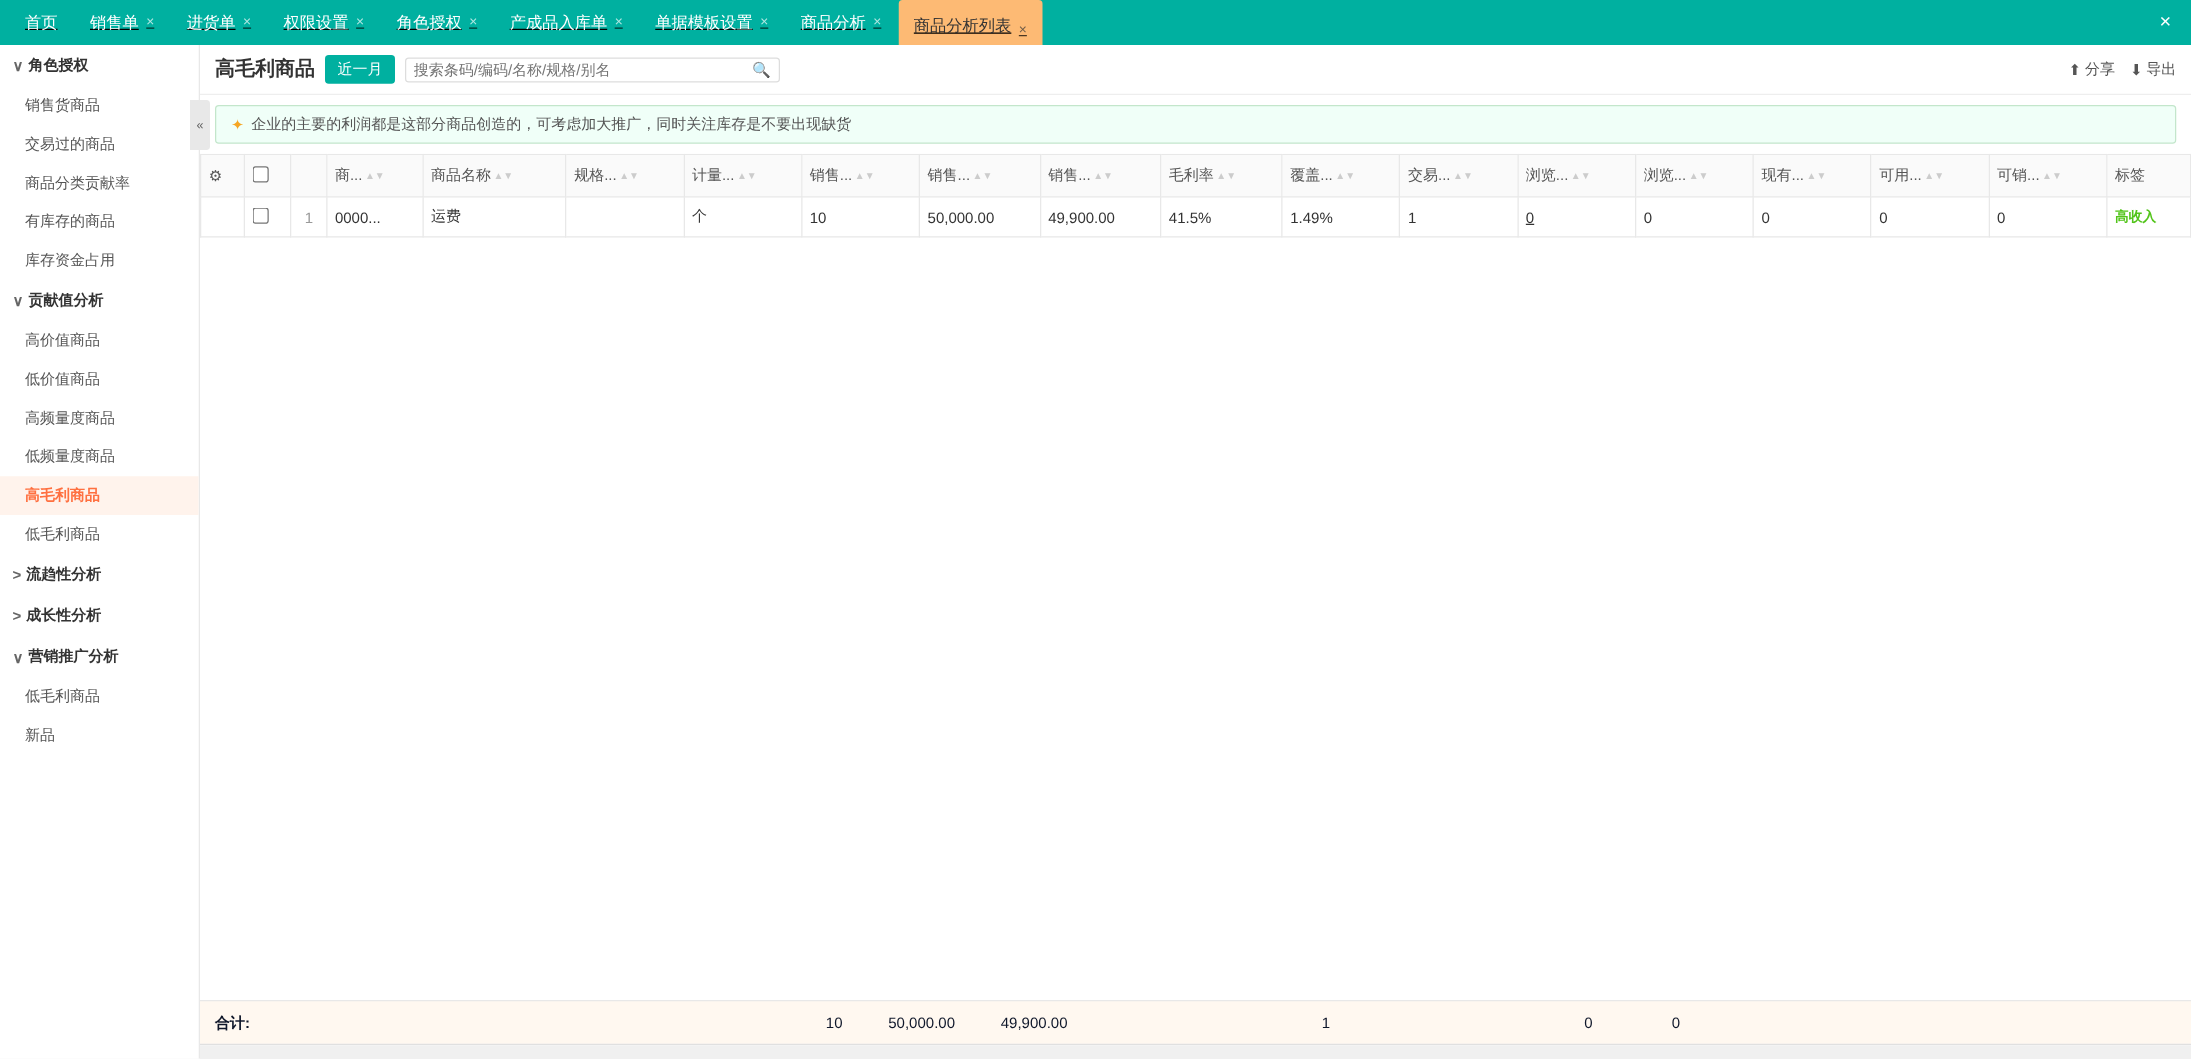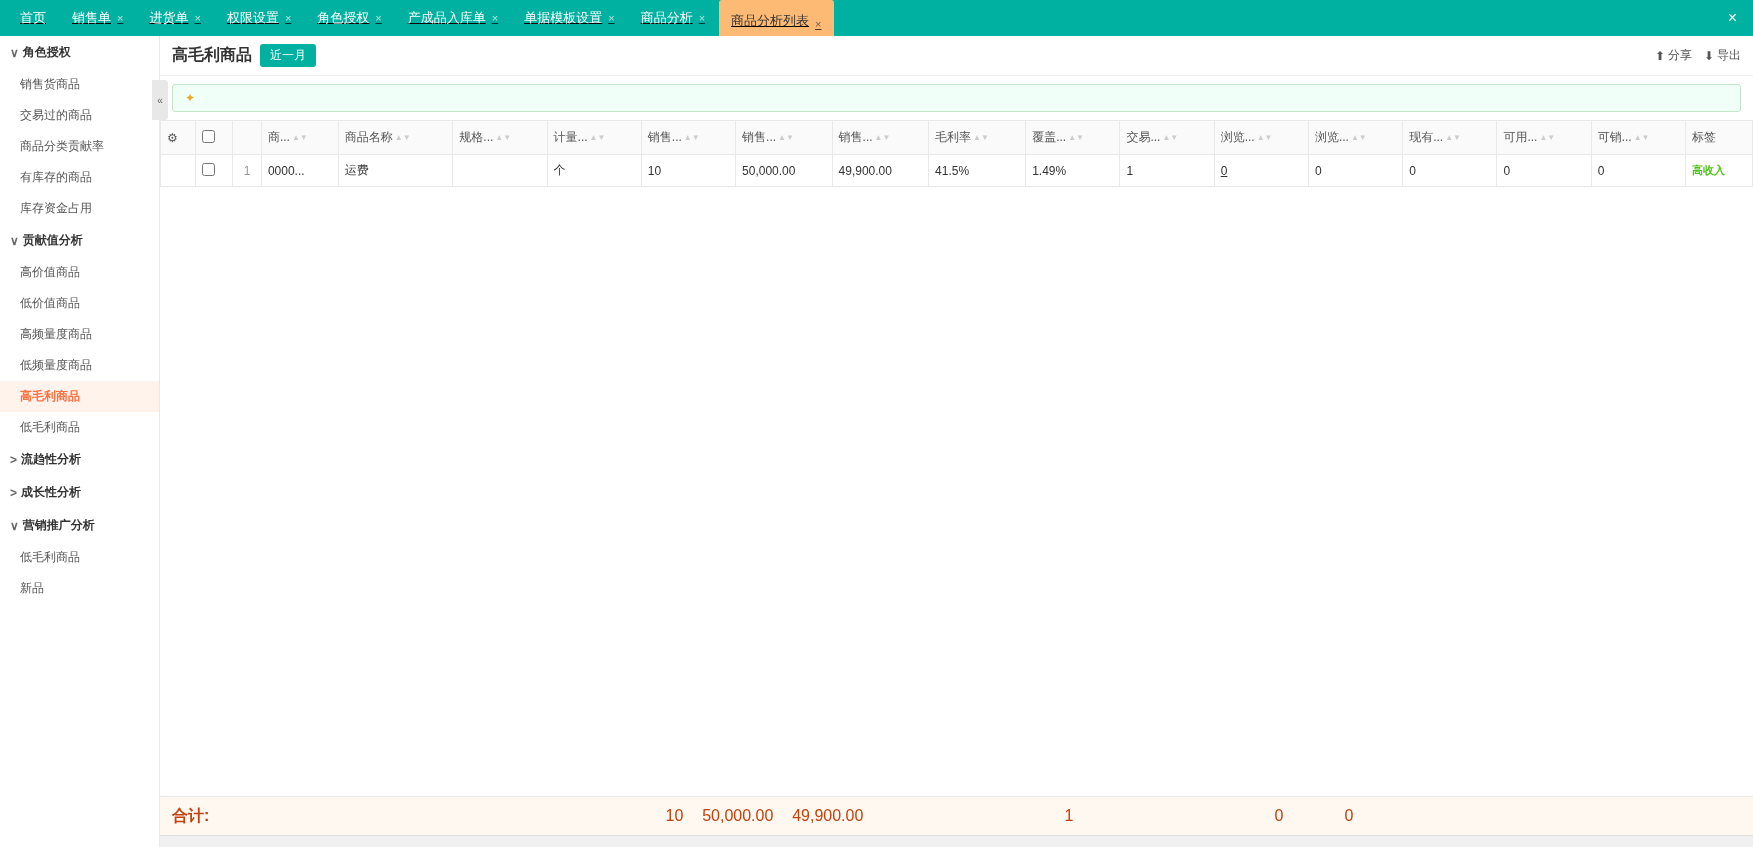--- a/index.html
+++ b/index.html
@@ -219,22 +219,22 @@
     }
     td.underline { text-decoration: underline; cursor: pointer; color: #333; }
 
     
     .footer-total {
       display: flex;
       align-items: center;
       padding: 8px 12px;
       border-top: 1px solid #e8e8e8;
       background: #fff8f0;
-      font-size: 16px;
-      color: #c2410c;
+      font-size: 12px;
+      color: #0f172a;
       gap: 8px;
     }
     .footer-total .label { font-weight: bold; margin-right: 8px; }
     .footer-cell {
       min-width: 80px;
       padding: 2px 6px;
       text-align: right;
     }
 
     
@@ -302,34 +302,39 @@
       <div class="sidebar-item">新品</div>
     </div>
 
   <div class="sidebar-collapse">«</div>
 
   <div class="content">
 
     <div class="content-header">
       <span class="content-title">高毛利商品</span>
       <button class="btn-period">近一月</button>
+      <div class="search-box">
+        <input type="text" placeholder="搜索条码/编码/名称/规格/别名" style="">
+        <span class="search-icon">🔍</span>
+      </div>
       <div class="header-actions">
         <div class="header-action-btn">
           <span>⬆</span>
           <span>分享</span>
         </div>
         <div class="header-action-btn">
           <span>⬇</span>
           <span>导出</span>
         </div>
       </div>
     </div>
 
     <div class="info-bar">
       <span class="tip-icon">✦</span>
+      <span>企业的主要的利润都是这部分商品创造的，可考虑加大推广，同时关注库存是不要出现缺货</span>
     </div>
 
     <div class="table-wrapper">
       <table>
         <thead id="table-head">
             <tr>
               <th><span style="cursor:pointer;">⚙</span></th>
               <th><input type="checkbox" style=""></th>
               <th></th>
               <th>商...<span class="col-sort">▲▼</span></th>

